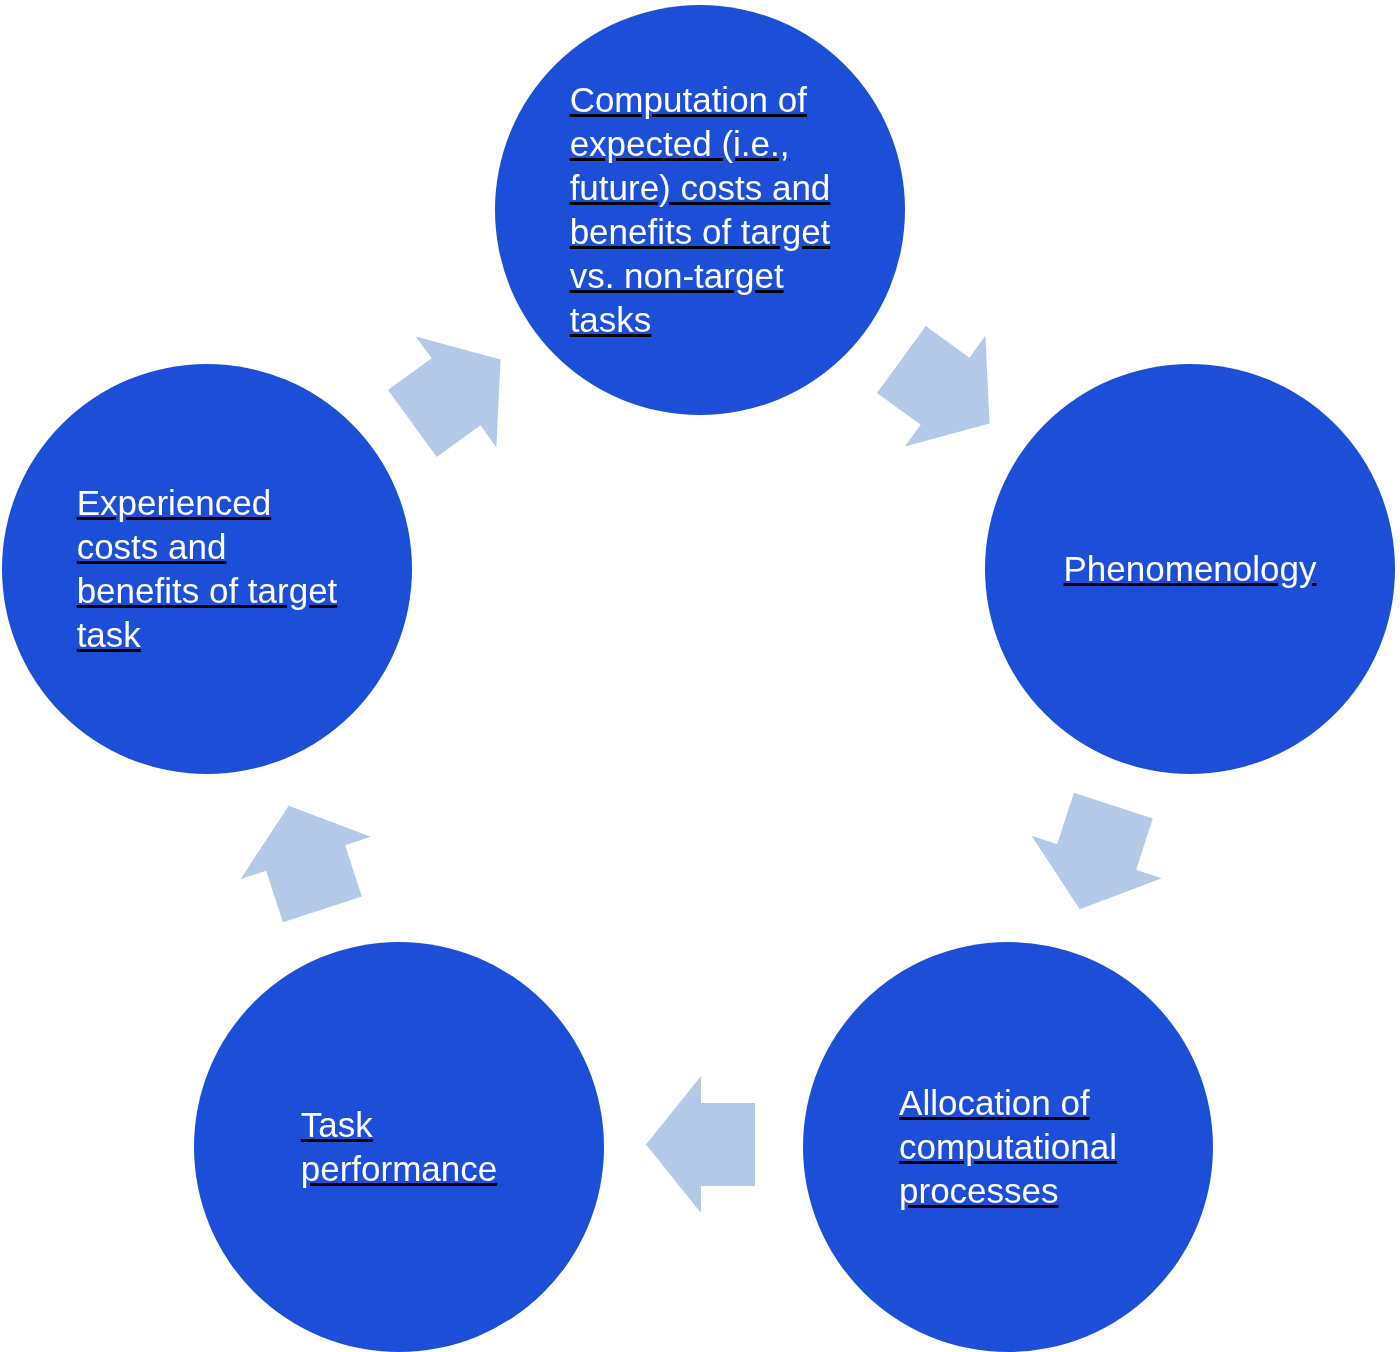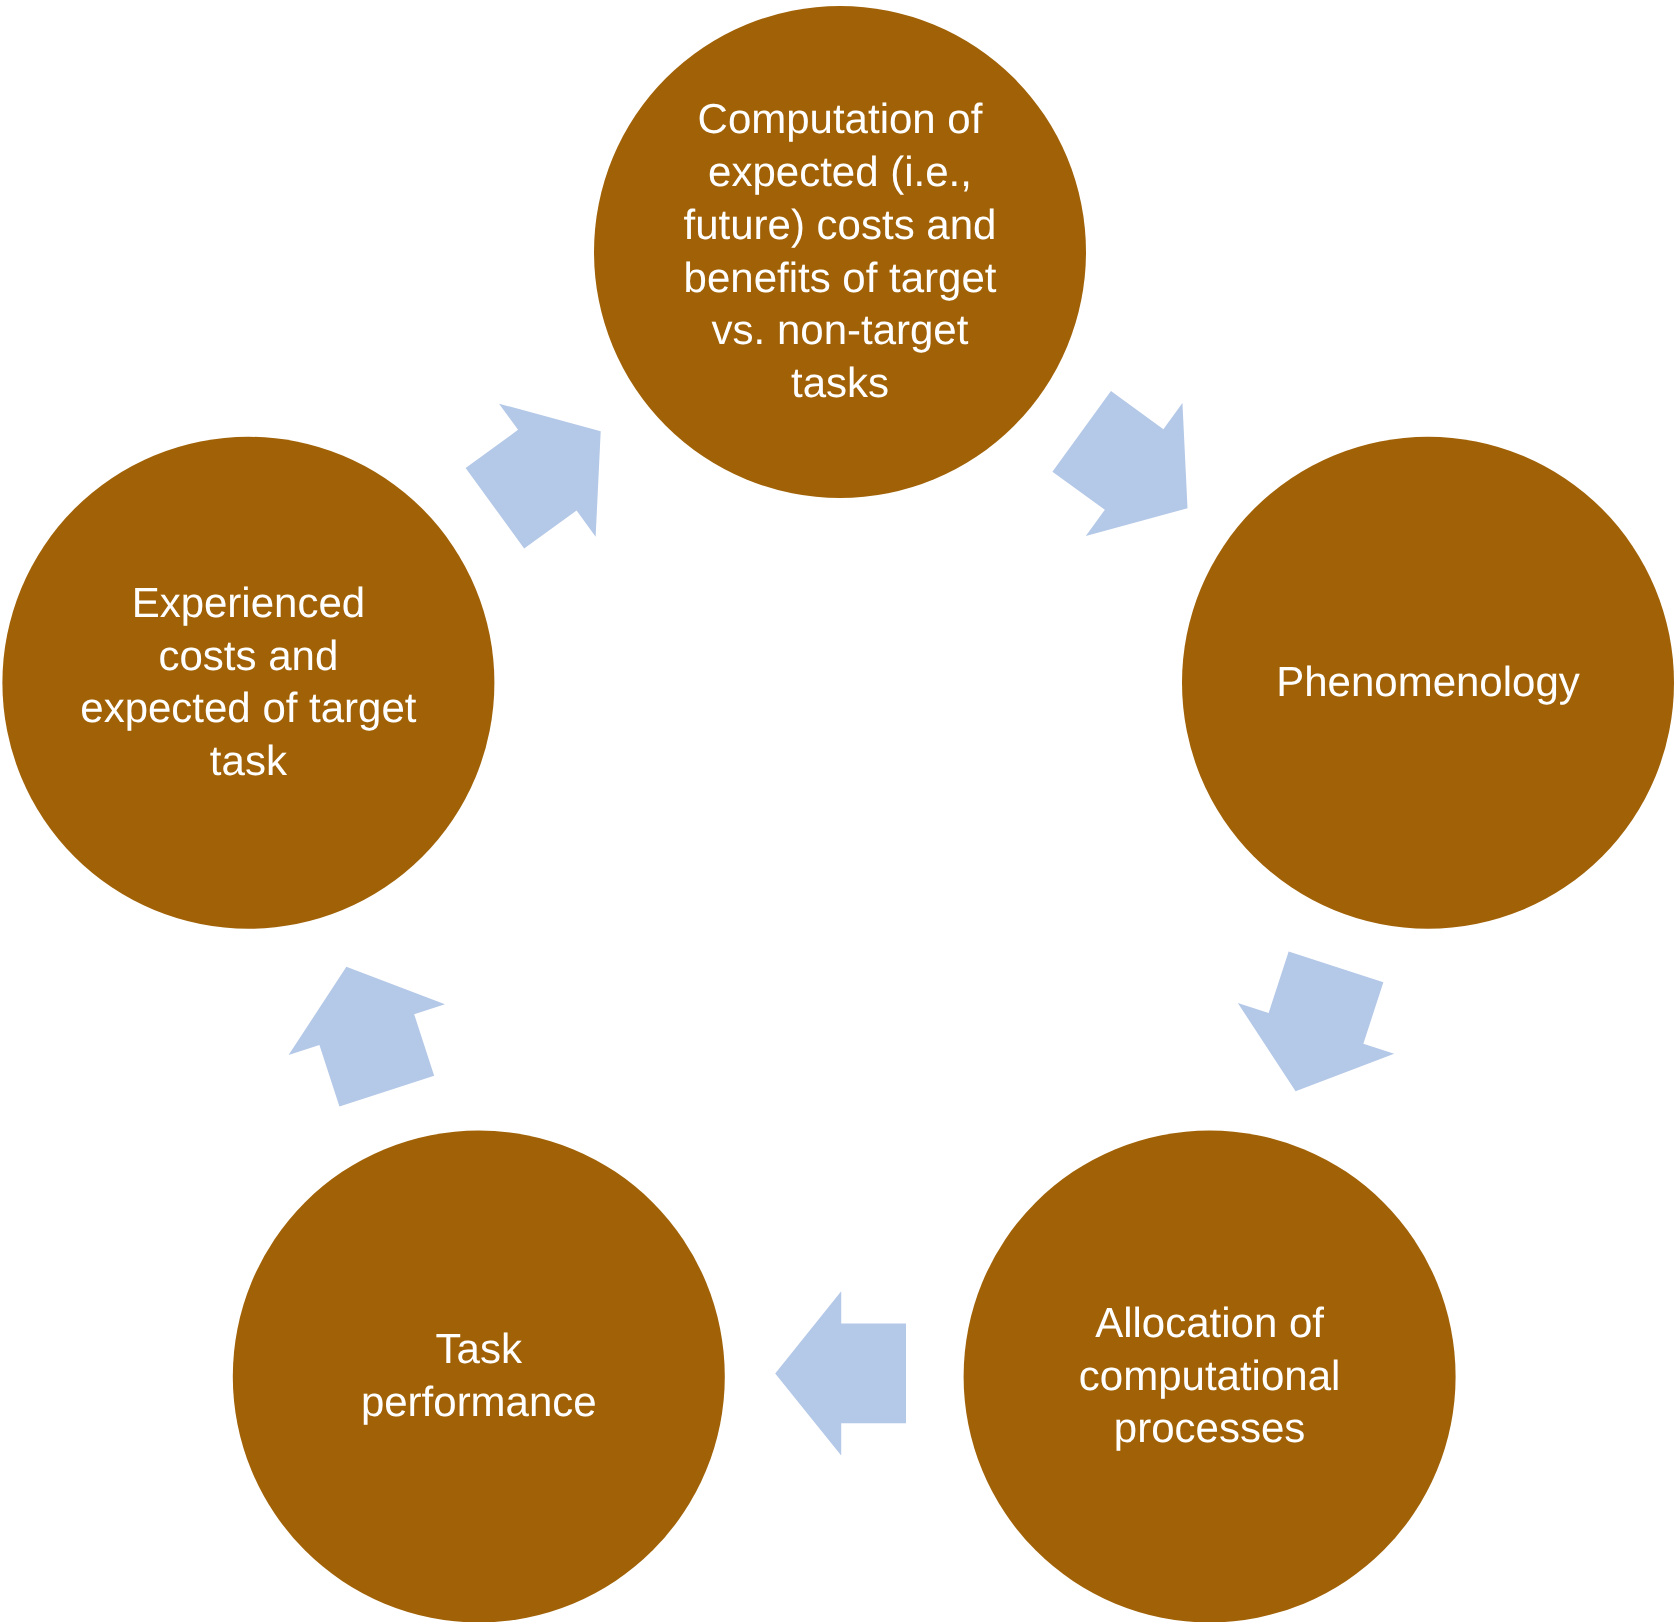--- a/index.html
+++ b/index.html
@@ -13,25 +13,26 @@
     height: 1352px;
     background: #ffffff;
     overflow: hidden;
     font-family: "Liberation Sans", sans-serif;
   }
   .cycle-node {
     position: absolute;
     width: 410px;
     height: 410px;
     border-radius: 50%;
-    background: #a16207;
+    background: #1d4ed8;
     display: flex;
     align-items: center;
     justify-content: center;
-    text-align: center;
+    text-align: left;
+    text-decoration: underline;
   }
   .cycle-node .node-label {
     color: #ffffff;
     font-size: 35px;
     line-height: 44px;
     white-space: pre-line;
     padding: 0 20px;
   }
   .cycle-arrow {
     position: absolute;
@@ -77,21 +78,21 @@
   </div>
 
   <div class="cycle-node node-bottom-left">
     <span class="node-label">Task
 performance</span>
   </div>
 
   <div class="cycle-node node-left">
     <span class="node-label">Experienced
 costs and
-expected of target
+benefits of target
 task</span>
   </div>
 
   <svg class="cycle-arrow arrow-1" viewBox="0 0 109 137" aria-hidden="true">
     <polygon points="0,27 54,27 54,0 109,68.5 54,137 54,110 0,110" fill="#B4C8E7"></polygon>
   </svg>
 
   <svg class="cycle-arrow arrow-2" viewBox="0 0 109 137" aria-hidden="true">
     <polygon points="0,27 54,27 54,0 109,68.5 54,137 54,110 0,110" fill="#B4C8E7"></polygon>
   </svg>

